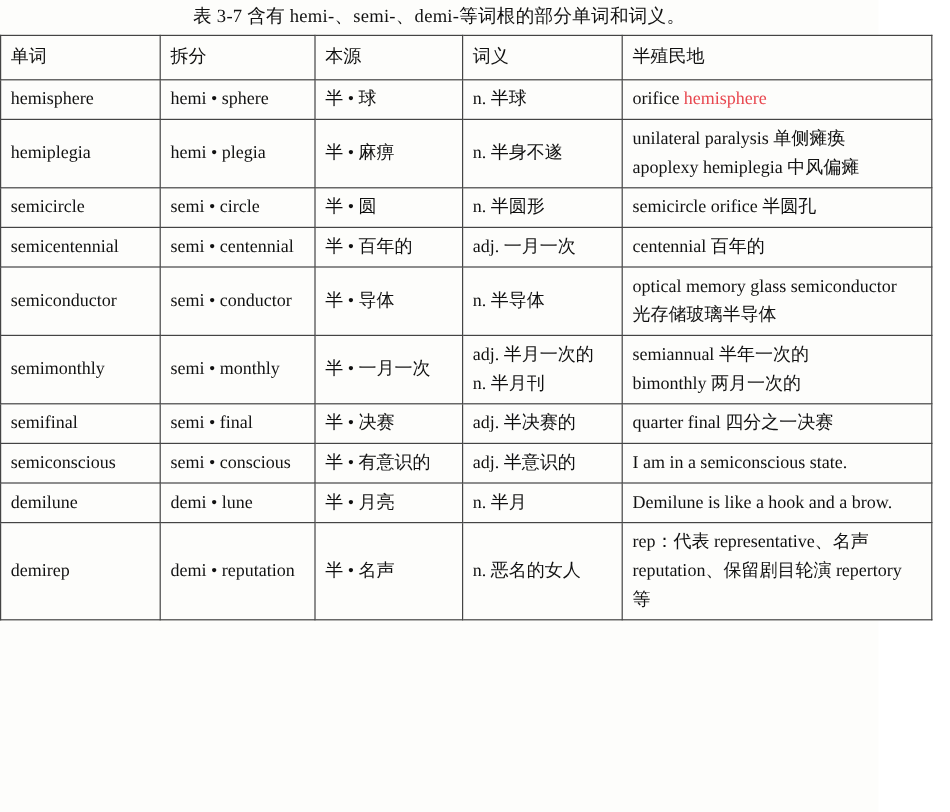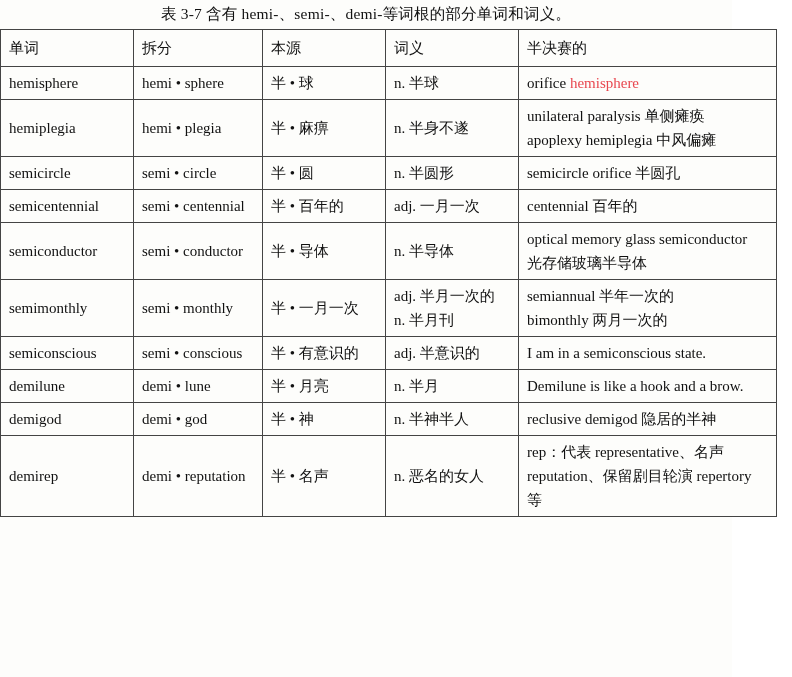--- a/index.html
+++ b/index.html
@@ -85,21 +85,21 @@
         <col class="c-origin">
         <col class="c-meaning">
         <col class="c-mnemonic">
     </colgroup>
     <thead>
       <tr>
         <th>单词</th>
         <th>拆分</th>
         <th>本源</th>
         <th>词义</th>
-        <th>半决赛的</th>
+        <th>半殖民地</th>
       </tr>
     </thead>
     <tbody>
 
       <tr>
         <td>hemisphere</td>
         <td>hemi • sphere</td>
         <td>半 • 球</td>
         <td>n. 半球</td>
         <td><span>orifice </span><span class="hl-red">hemisphere</span></td>
@@ -152,45 +152,45 @@
         <td>
             <span class="line cell-justify">adj. 半月一次的</span>
             <span class="line">n. 半月刊</span>
           </td>
         <td>
             <span class="line">semiannual  半年一次的</span>
             <span class="line">bimonthly  两月一次的</span>
           </td>
       </tr>
 
+      <tr>
+        <td>semifinal</td>
+        <td>semi • final</td>
+        <td>半 • 决赛</td>
+        <td>adj. 半决赛的</td>
+        <td>quarter final  四分之一决赛</td>
+      </tr>
 
       <tr>
         <td>semiconscious</td>
         <td>semi • conscious</td>
         <td>半 • 有意识的</td>
         <td>adj. 半意识的</td>
         <td>I am in a semiconscious state.</td>
       </tr>
 
 
       <tr>
         <td>demilune</td>
         <td>demi • lune</td>
         <td>半 • 月亮</td>
         <td>n. 半月</td>
         <td>Demilune is like a hook and a brow.</td>
       </tr>
 
-      <tr>
-        <td>demigod</td>
-        <td>demi • god</td>
-        <td>半 • 神</td>
-        <td>n. 半神半人</td>
-        <td>reclusive demigod  隐居的半神</td>
-      </tr>
 
       <tr>
         <td>demirep</td>
         <td>demi • reputation</td>
         <td>半 • 名声</td>
         <td>n. 恶名的女人</td>
         <td class="cell-justify">rep：代表 representative、名声 reputation、保留剧目轮演 repertory 等</td>
       </tr>
 
     </tbody>

